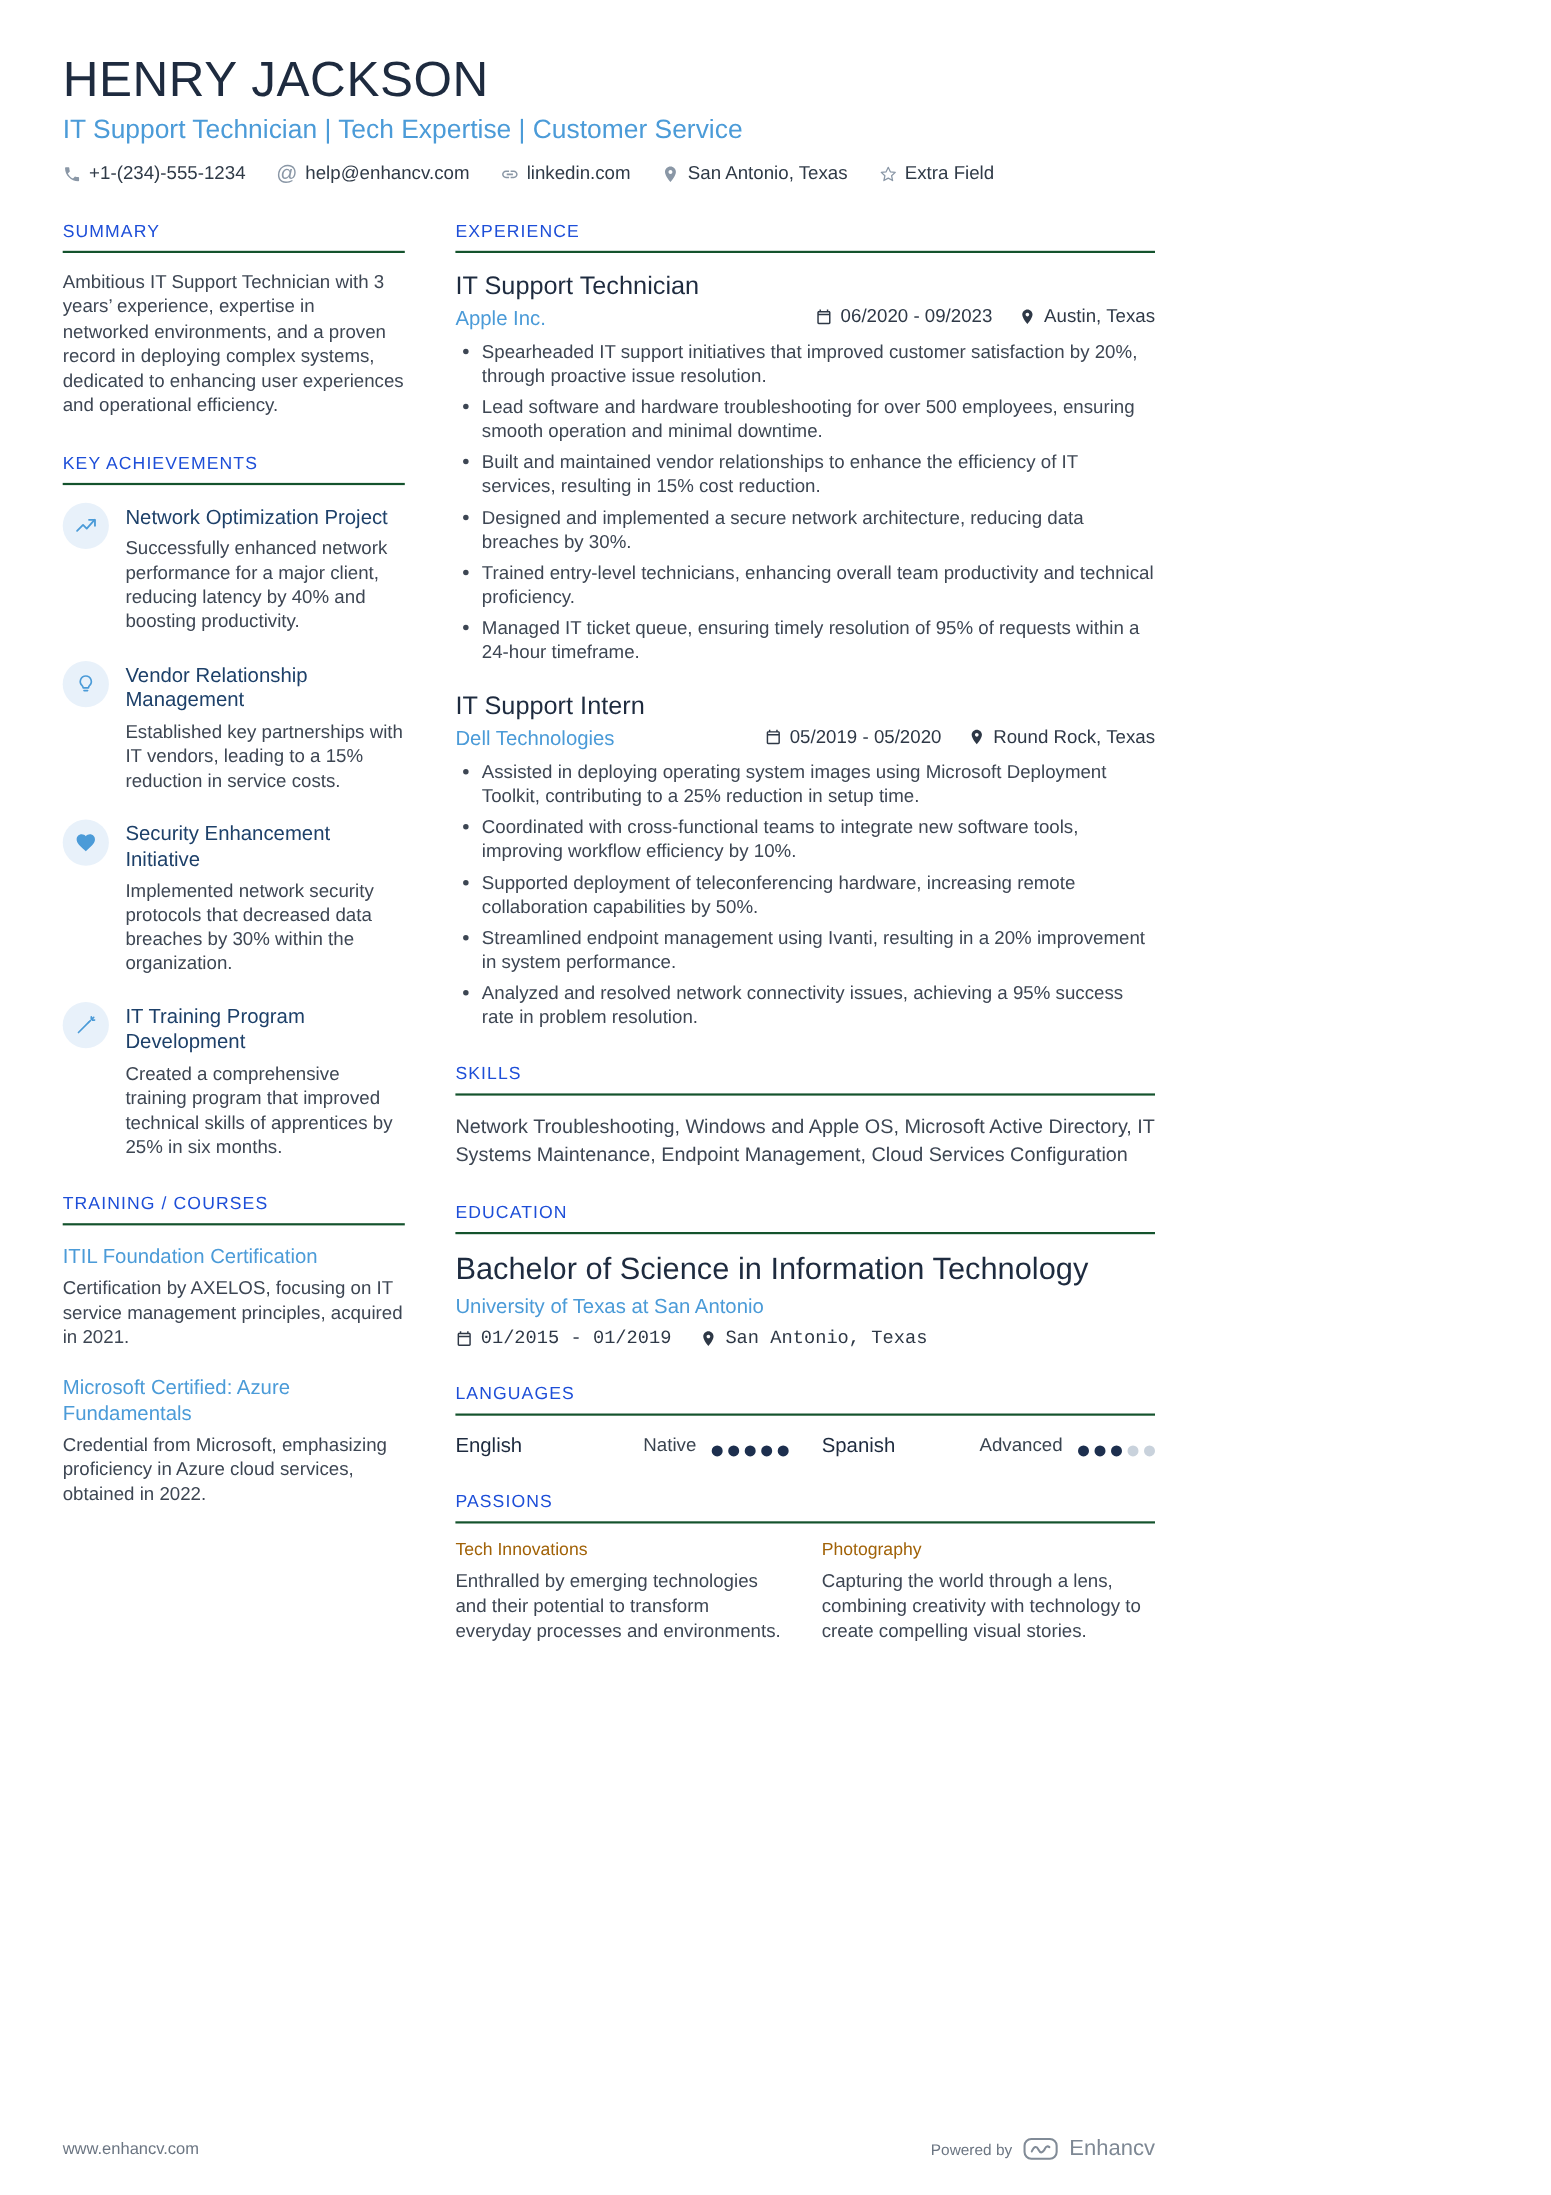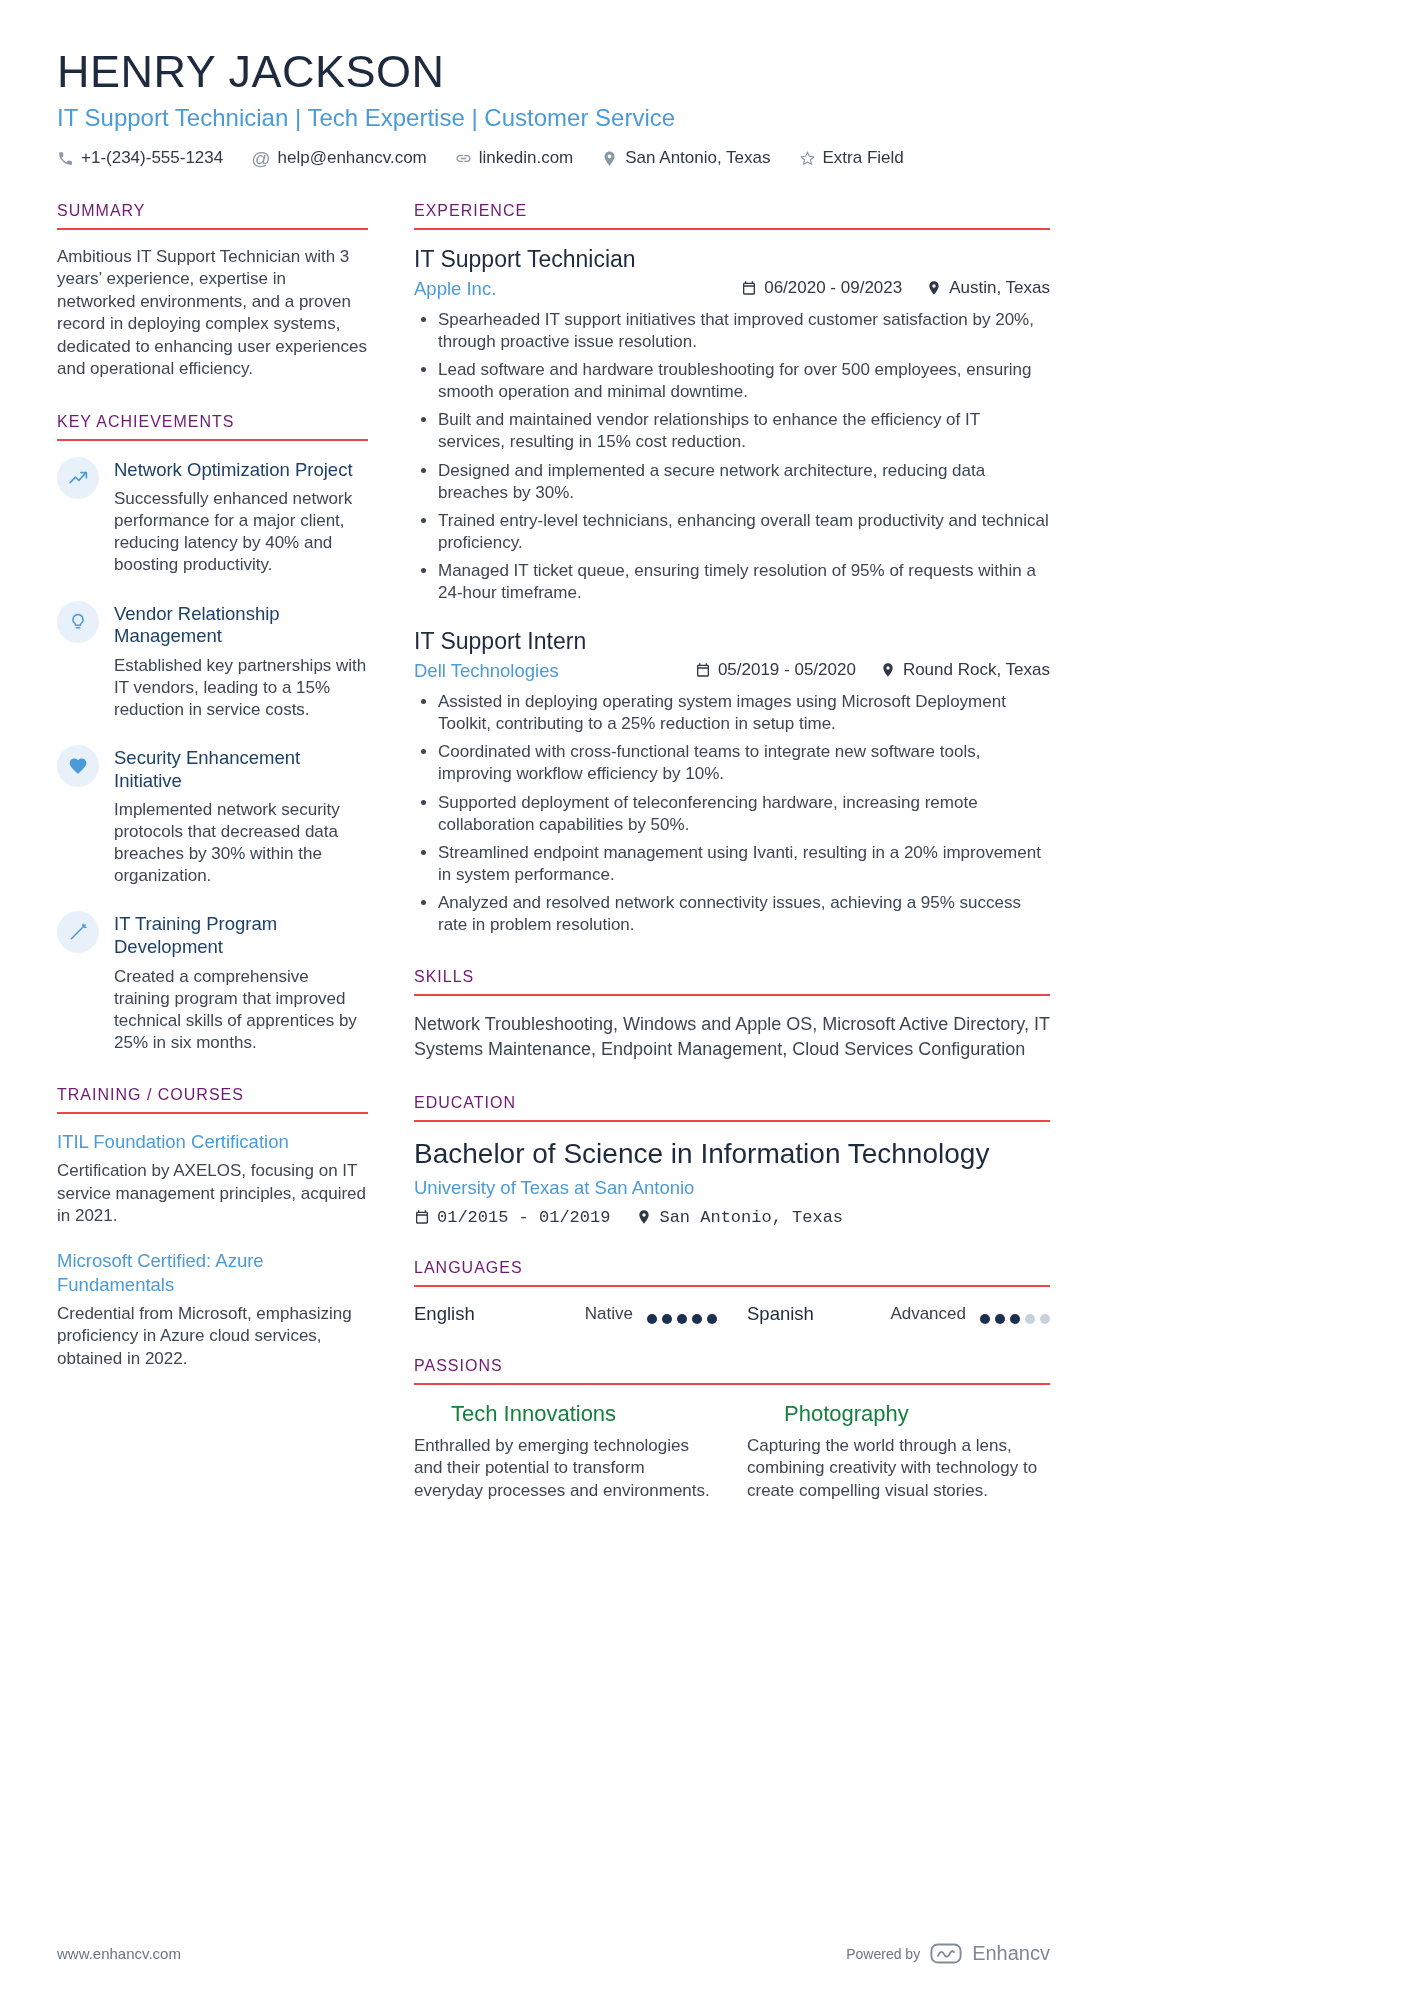--- a/index.html
+++ b/index.html
@@ -16,21 +16,21 @@
   .res-title { font-size:24px; color:#4b9bd8; margin-top:6px; }
   .contacts { display:flex; align-items:center; gap:28px; margin-top:16px; font-size:17px; color:#2f3a47; flex-wrap:wrap; }
   .contact { display:flex; align-items:center; gap:7px; }
   .contact .icn { width:17px; height:17px; color:#8a97a6; display:inline-flex; }
   .contact .icn svg { width:100%; height:100%; }
   .at-glyph { font-size:19px; color:#8a97a6; line-height:1; }
 
   
   .columns { display:grid; grid-template-columns:311px 636px; column-gap:46px; margin-top:34px; }
   .sec { margin-bottom:32px; }
-  .sec-head { font-size:16px; letter-spacing:1px; color:#701a75; padding-bottom:8px; border-bottom:2px solid #ef4444; margin-bottom:16px; }
+  .sec-head { font-size:16px; letter-spacing:1px; color:#1d4ed8; padding-bottom:8px; border-bottom:2px solid #14532d; margin-bottom:16px; }
   .body-text { font-size:17px; line-height:1.32; color:#3d4653; }
 
   
   .ach { display:flex; gap:15px; margin-bottom:24px; }
   .ach:last-child { margin-bottom:6px; }
   .ach-icon { width:42px; height:42px; border-radius:50%; background:#e8f1fa; color:#4b9bd8;
               display:flex; align-items:center; justify-content:center; flex:0 0 42px; }
   .ach-icon svg { width:20px; height:20px; }
   .ach-title { font-size:18.5px; color:#1d4069; line-height:1.22; margin:2px 0 7px; }
   .ach-text { font-size:17px; line-height:1.3; color:#3d4653; }
@@ -65,21 +65,21 @@
   .lang { display:flex; align-items:center; }
   .lang-name { font-size:18.5px; color:#1e2b3f; }
   .lang-right { margin-left:auto; display:flex; align-items:flex-end; gap:14px; }
   .lang-level { font-size:17px; color:#39434f; }
   .dots { display:flex; gap:5px; }
   .dot { width:10px; height:10px; border-radius:50%; background:#c9d2dc; }
   .dot.filled { background:#1d2f4e; }
 
   
   .passions { display:grid; grid-template-columns:1fr 1fr; column-gap:30px; }
-  .passion-title { font-size:22px; color:#15803d; margin-bottom:8px;margin-left:37px; }
+  .passion-title { font-size:16px; color:#a16207; margin-bottom:8px; }
 
   
   .footer { position:absolute; left:57px; width:993px; bottom:30px; display:flex; align-items:center; }
   .footer-site { font-size:15px; color:#6b7582; }
   .footer-right { margin-left:auto; display:flex; align-items:center; gap:10px; }
   .powered { font-size:14px; color:#6b7582; }
   .brand-logo { width:32px; height:21px; color:#818b97; display:inline-flex; }
   .brand-logo svg { width:100%; height:100%; }
   .brand-name { font-size:20px; color:#7e8894; }
 </style>

